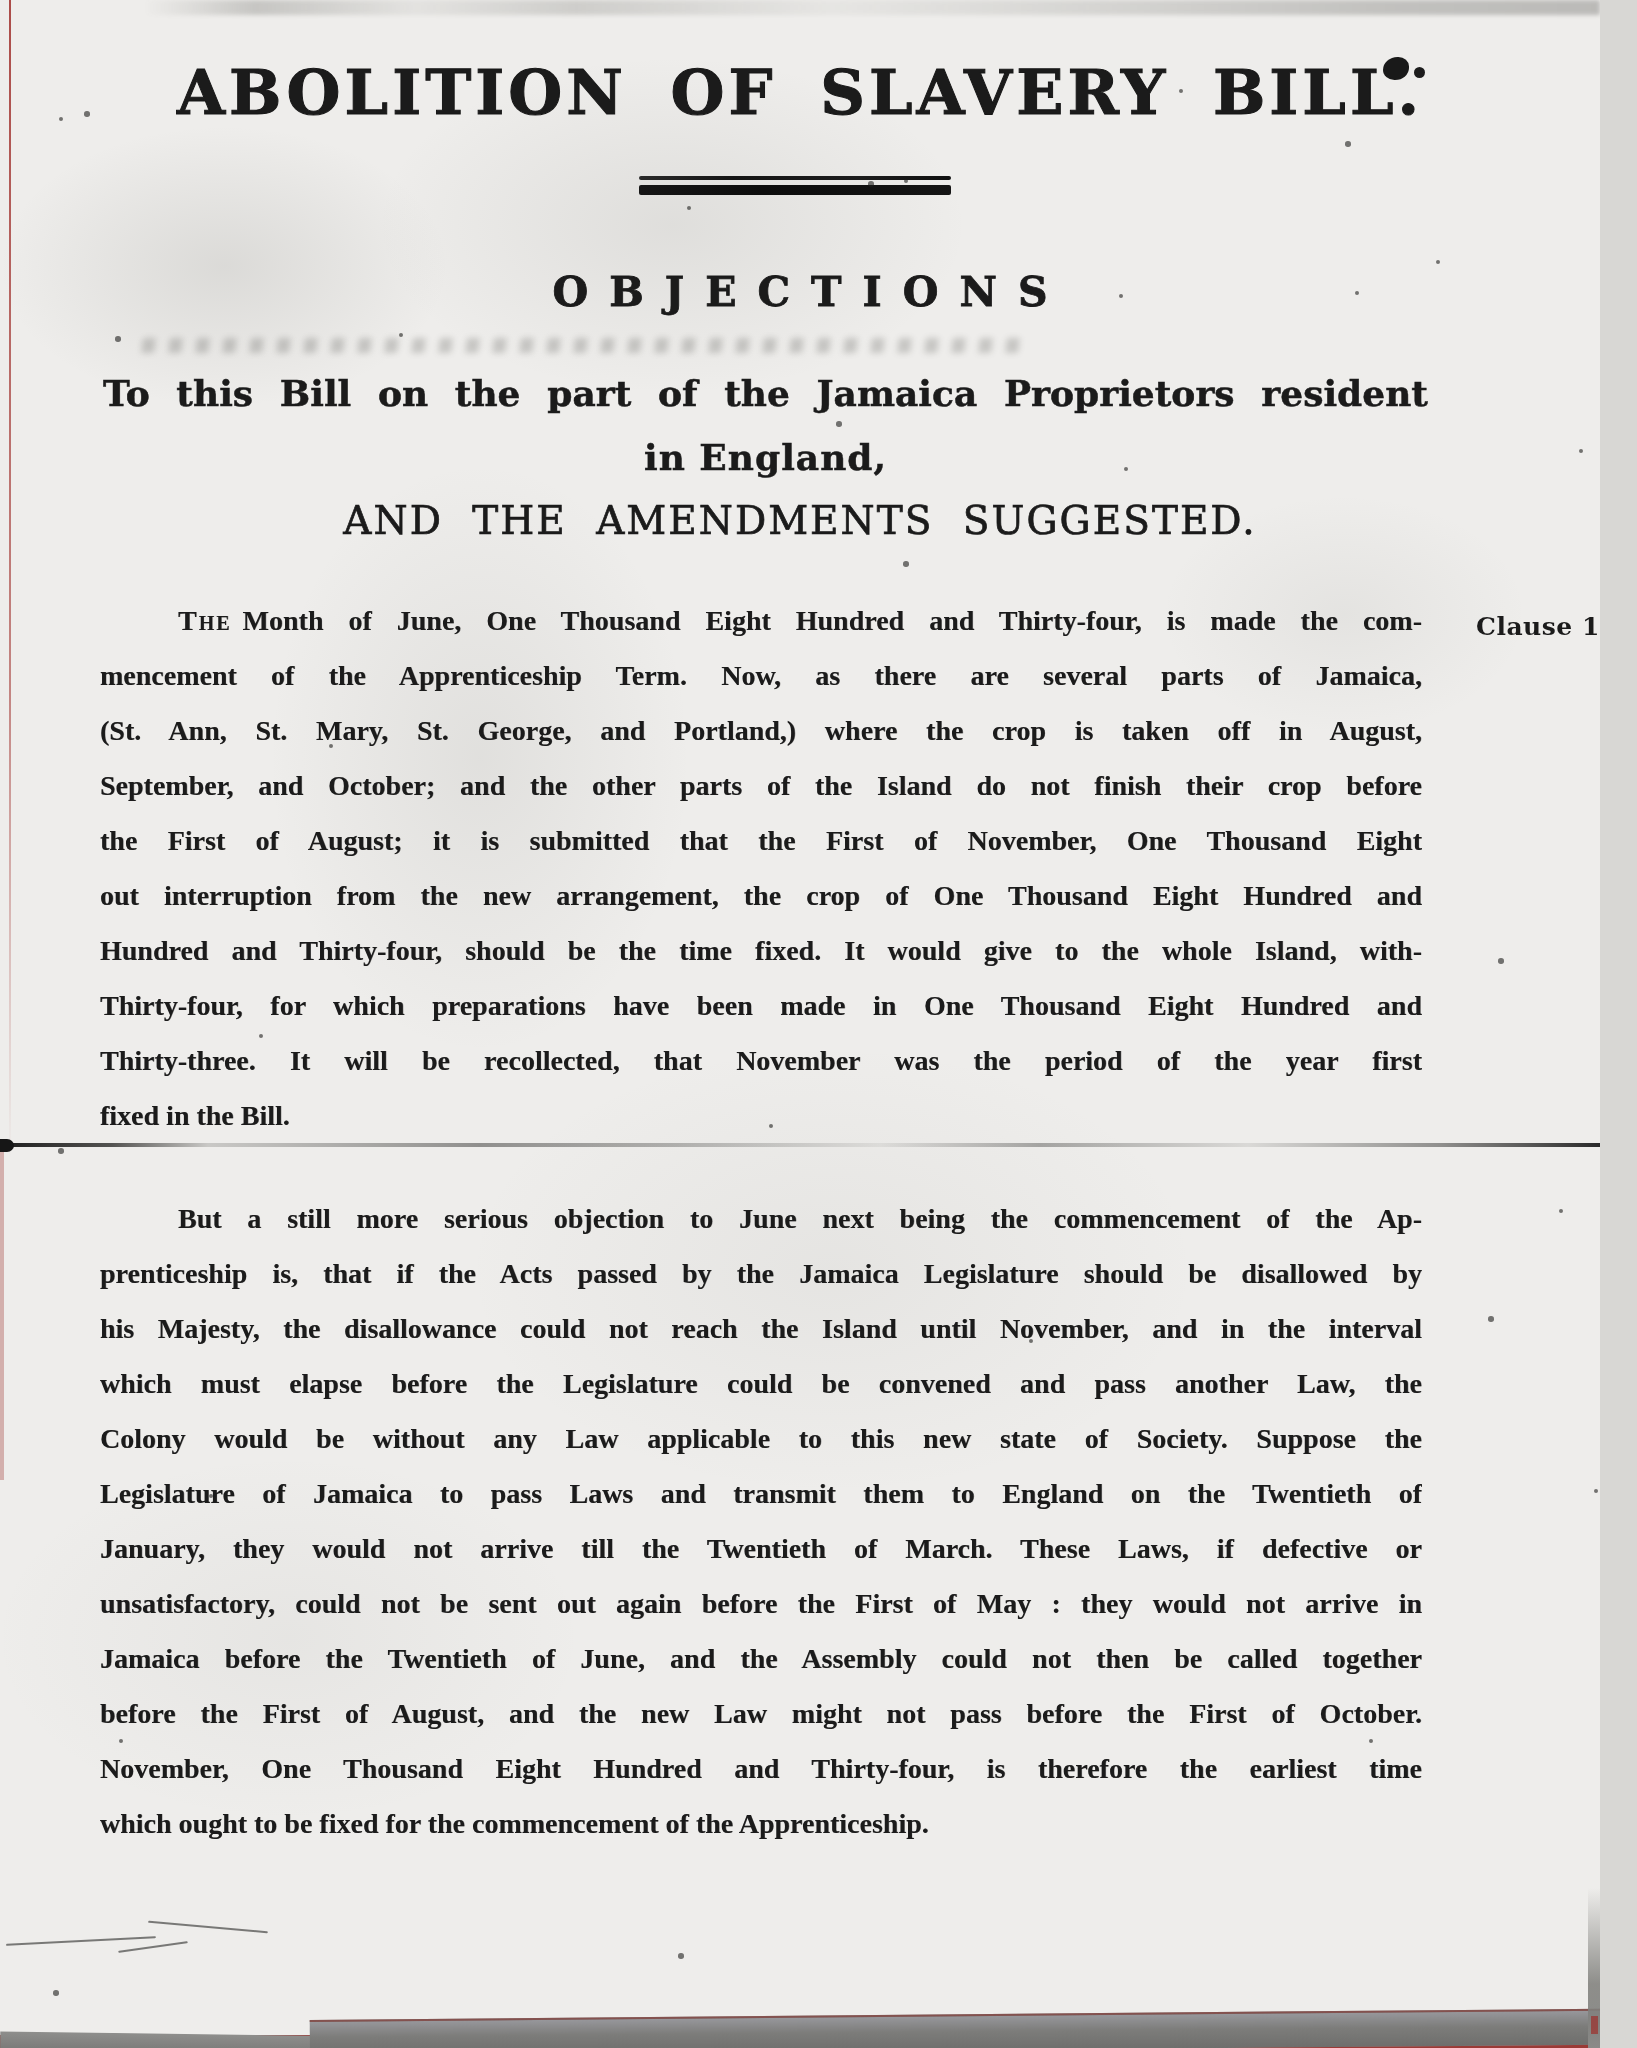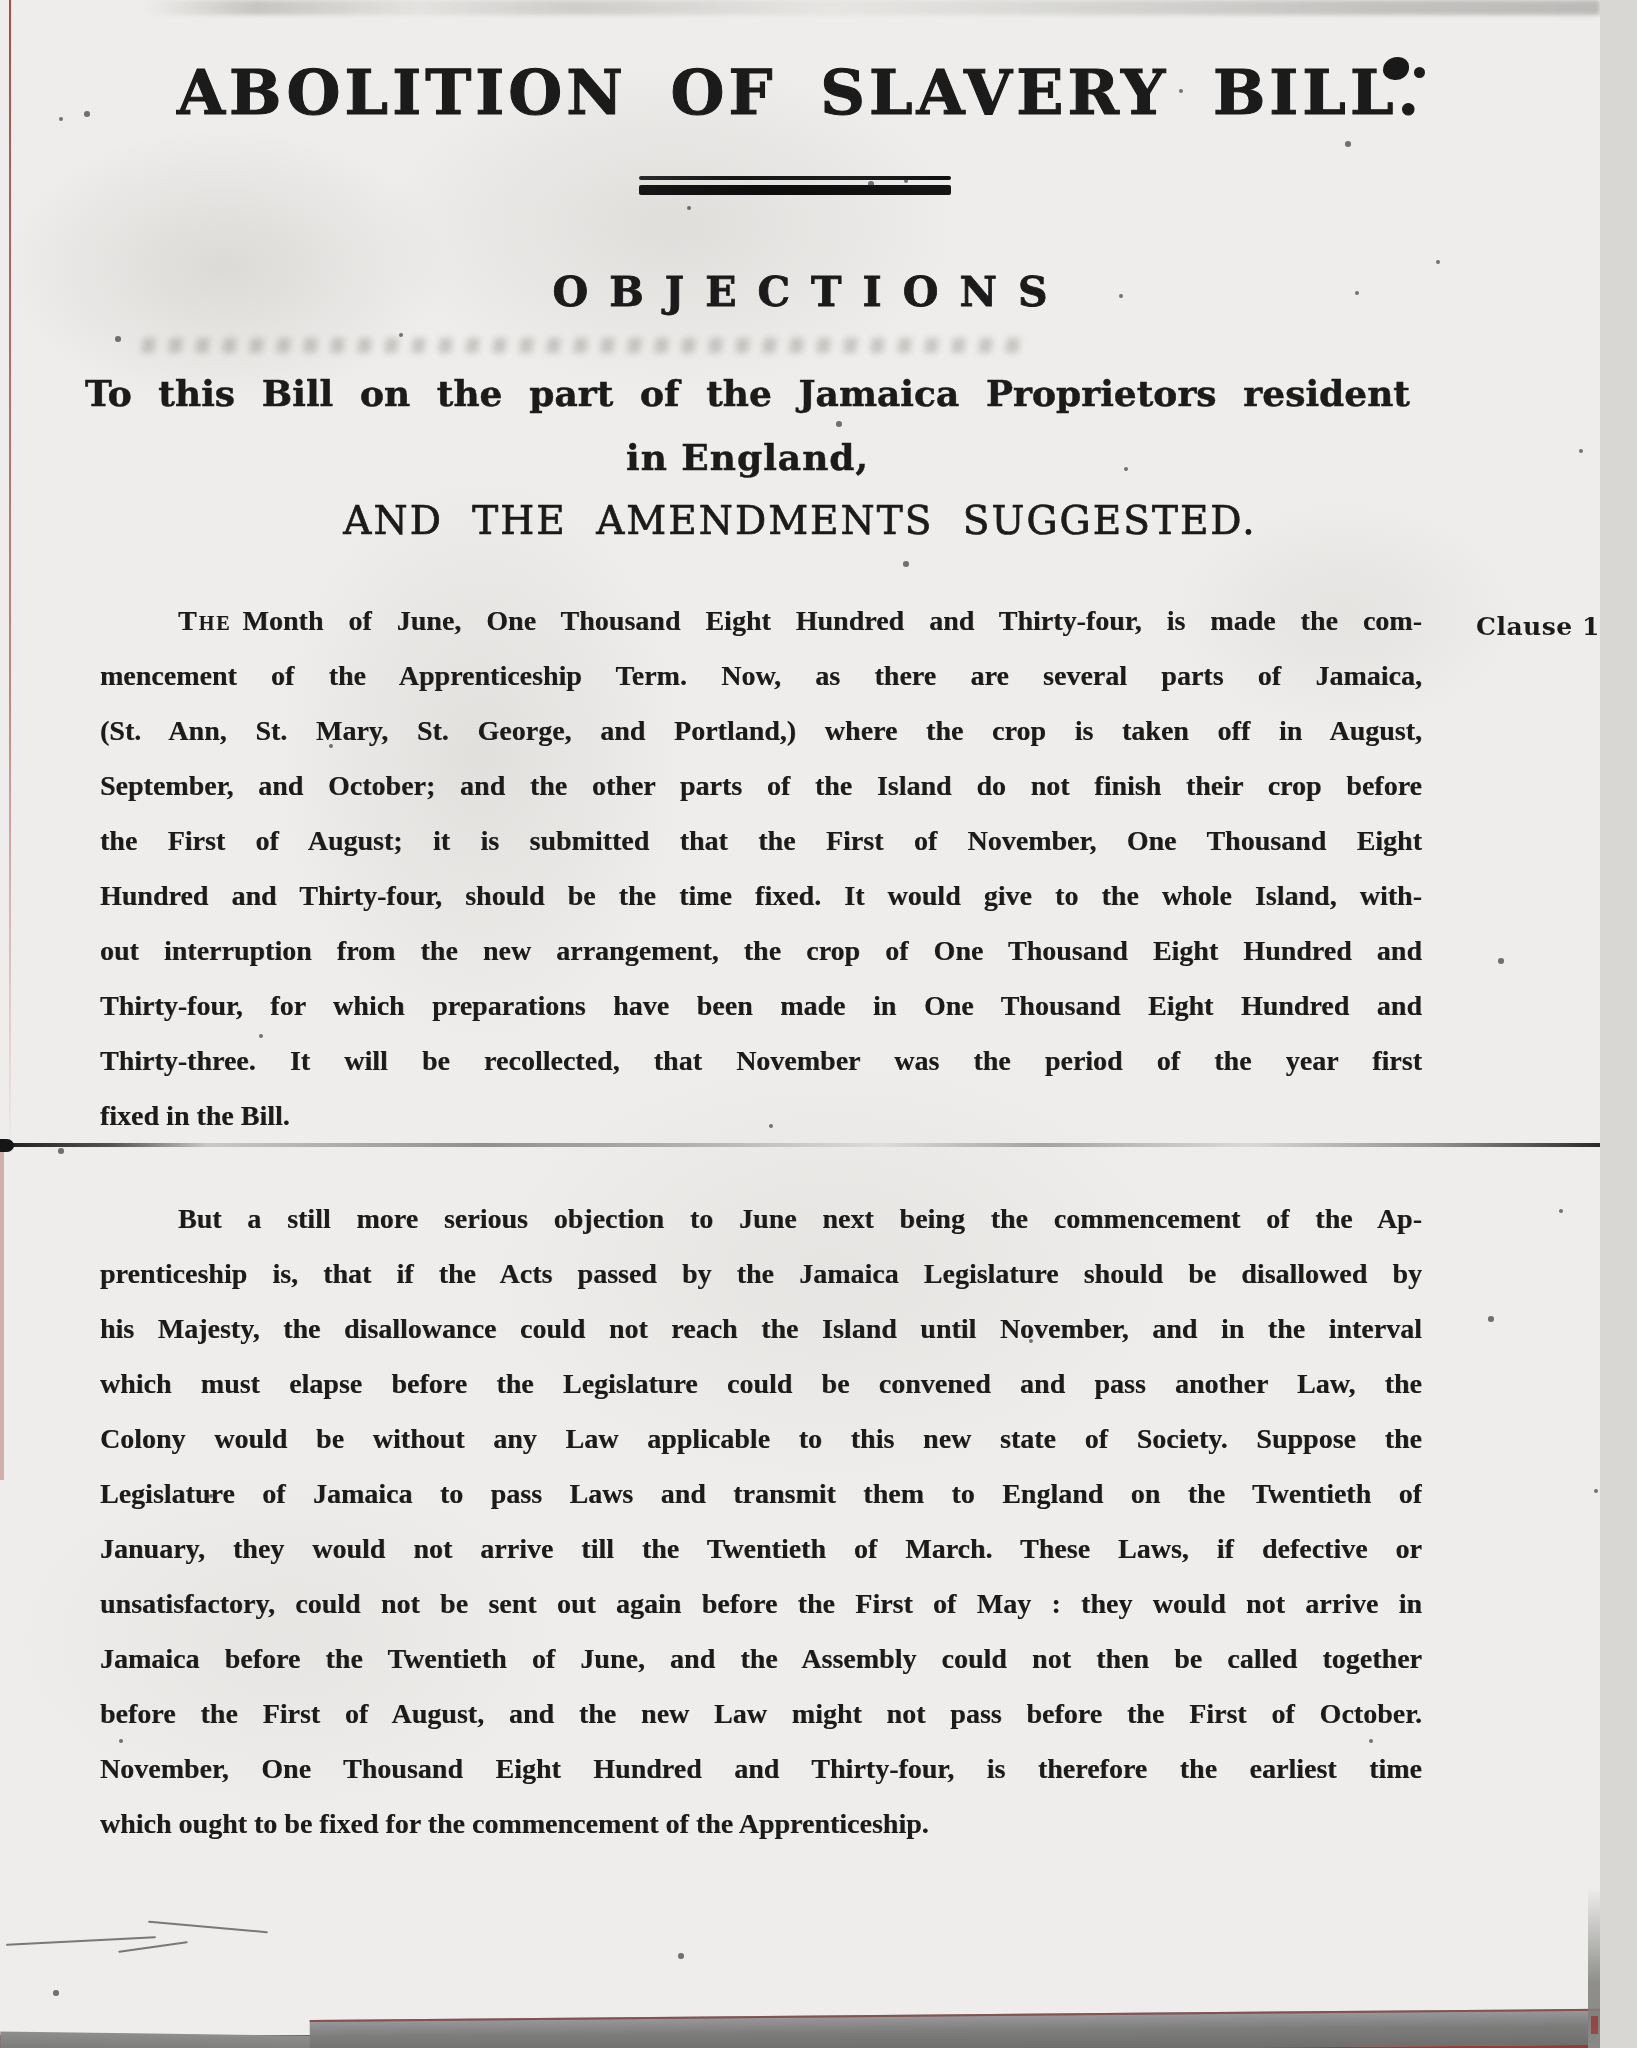--- a/index.html
+++ b/index.html
@@ -27,21 +27,21 @@
   .heading{
     position:absolute;top:268px;left:0;width:100%;text-align:center;
     font-family:"DejaVu Serif", serif;font-weight:700;font-size:41px;
     letter-spacing:21px;text-indent:21px;-webkit-text-stroke:0.8px #1a1a1a;
   }
   .ghost-line{
     position:absolute;top:338px;left:142px;width:880px;height:15px;
     background:repeating-linear-gradient(90deg, rgba(70,70,66,.55) 0 13px, transparent 13px 27px);
     filter:blur(3px);opacity:.42;transform:skewX(-6deg);
   }
-  .address{position:absolute;left:85px;width:1325px;font-family:"DejaVu Serif", serif;
+  .address{position:absolute;left:103px;width:1325px;font-family:"DejaVu Serif", serif;
     font-weight:700;font-size:36px;-webkit-text-stroke:0.5px #1c1c1c;}
   .address-1{top:372px;text-align:justify;text-align-last:justify;}
   .address-2{top:436px;text-align:center;letter-spacing:1px;}
   .subheading{
     position:absolute;top:498px;left:0;width:100%;text-align:center;
     font-family:"DejaVu Serif", serif;font-weight:400;font-size:39px;
     letter-spacing:2px;word-spacing:15px;-webkit-text-stroke:0.7px #1a1a1a;
   }
   .margin-note{
     position:absolute;left:1476px;top:612px;width:170px;
@@ -128,22 +128,22 @@
   <div class="margin-note">Clause 1.</div>
 
   <div class="body-text">
 
     <p class="para para-1">
       <span class="ln first"><span class="lead">The</span><span>Month of June, One Thousand Eight Hundred and Thirty-four, is made the com-</span></span>
       <span class="ln">mencement of the Apprenticeship Term.  Now, as there are several parts of Jamaica,</span>
       <span class="ln">(St. Ann, St. Mary, St. George, and Portland,) where the crop is taken off in August,</span>
       <span class="ln">September, and October; and the other parts of the Island do not finish their crop before</span>
       <span class="ln">the First of August; it is submitted that the First of November, One Thousand Eight</span>
+      <span class="ln">out interruption from the new arrangement, the crop of One Thousand Eight Hundred and</span>
       <span class="ln">Hundred and Thirty-four, should be the time fixed.  It would give to the whole Island, with-</span>
-      <span class="ln">out interruption from the new arrangement, the crop of One Thousand Eight Hundred and</span>
       <span class="ln">Thirty-four, for which preparations have been made in One Thousand Eight Hundred and</span>
       <span class="ln">Thirty-three.  It will be recollected, that November was the period of the year first</span>
       <span class="ln last">fixed in the Bill.</span>
     </p>
 
     <p class="para para-2">
       <span class="ln first">But a still more serious objection to June next being the commencement of the Ap-</span>
       <span class="ln">prenticeship is, that if the Acts passed by the Jamaica Legislature should be disallowed by</span>
       <span class="ln">his Majesty, the disallowance could not reach the Island until November, and in the interval</span>
       <span class="ln">which must elapse before the Legislature could be convened and pass another Law, the</span>

